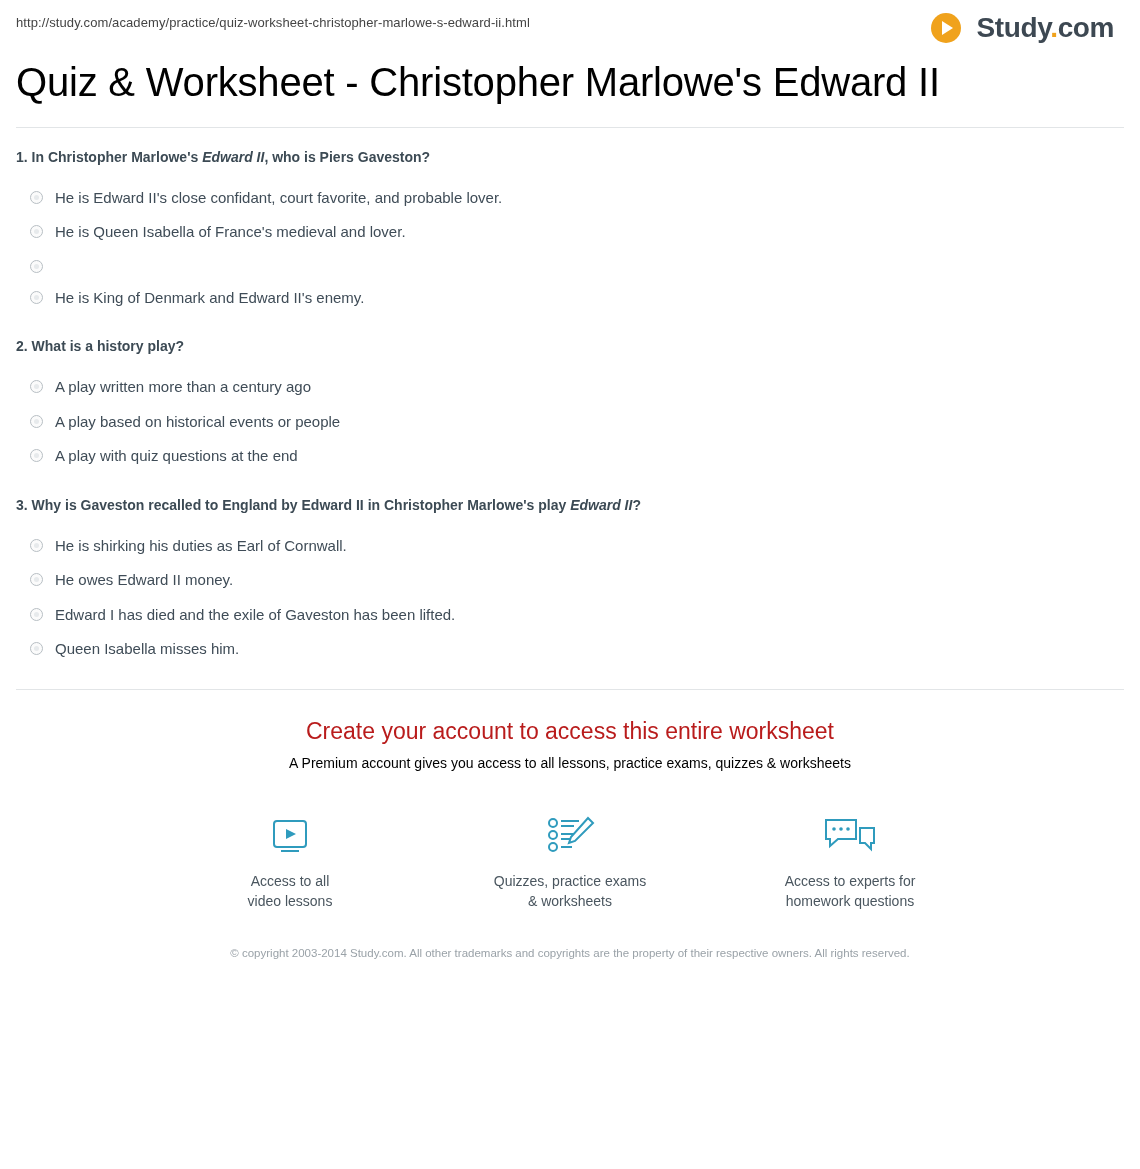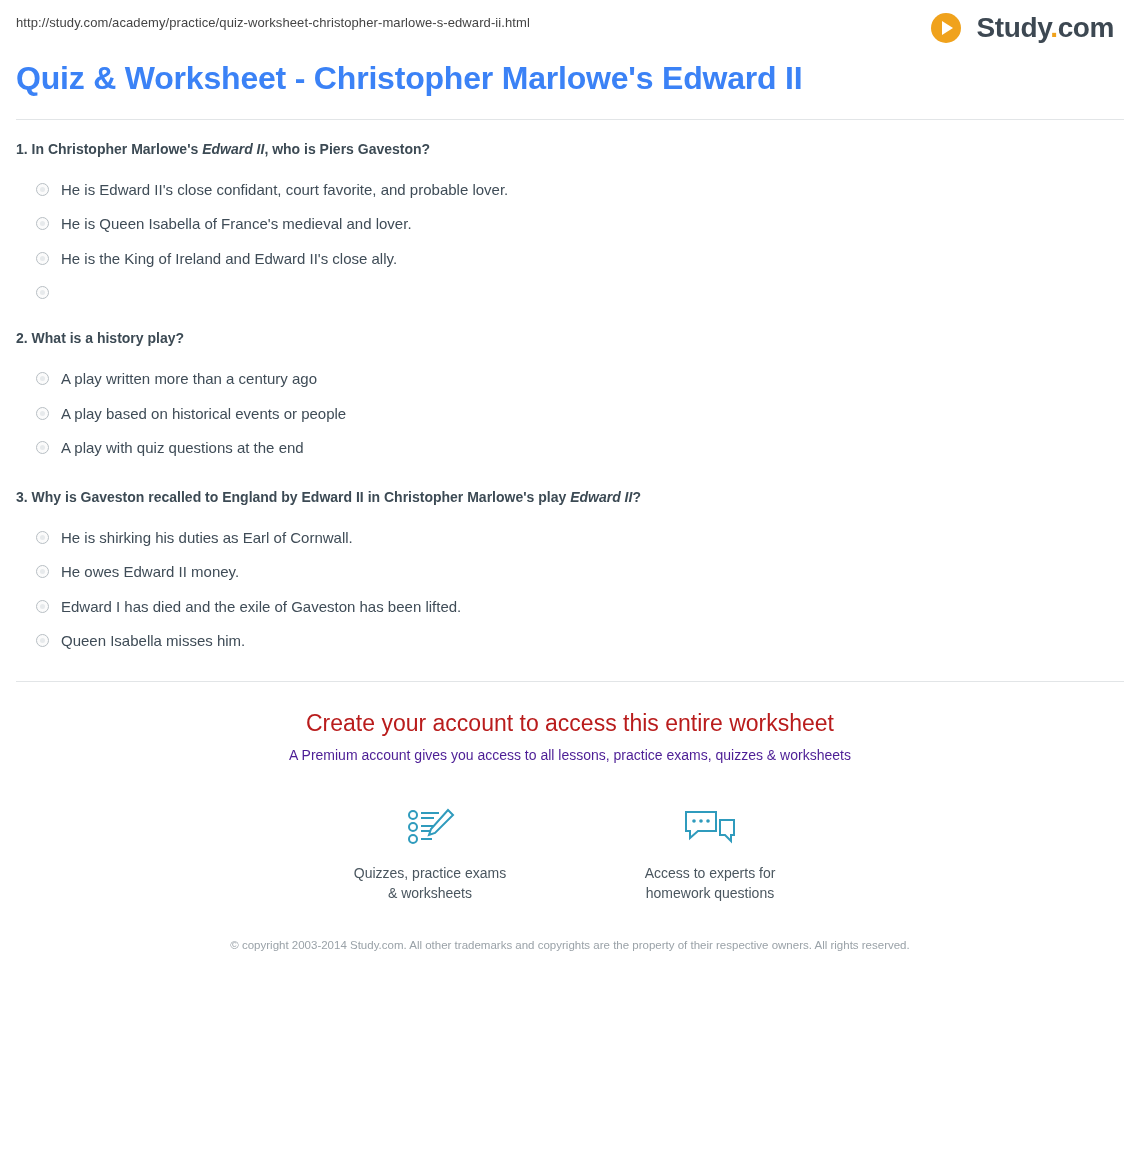--- a/index.html
+++ b/index.html
@@ -61,44 +61,44 @@
   }
   .logo-text {
     font-size: 28px;
     font-weight: bold;
     color: #3d4852;
     letter-spacing: -0.4px;
   }
   .logo-dot { color: #f0a21c; }
 
   h1.title {
-    font-size: 32px;
-    font-weight: bold;
-    color: #3b82f6;
+    font-size: 40px;
+    font-weight: normal;
+    color: #000000;
     margin: 14px 0 0 0;
     padding: 0 0 22px 0;
     letter-spacing: -0.2px;
   }
   .divider {
     border-top: 1px solid #e2e5e7;
     margin: 0 0 0 0;
   }
 
   
   .questions { padding-top: 20px; }
   .question { margin-bottom: 22px; }
   .q-text {
     font-size: 14px;
     font-weight: bold;
     color: #3c4a54;
     margin: 0 0 14px 0;
     line-height: 1.35;
   }
   .q-text em { font-style: italic; font-weight: bold; }
-  .answers { list-style: none; margin: 10px; padding: 0; }
+  .answers { list-style: none; margin: 4px; padding: 0; }
   .answer {
     display: flex;
     align-items: flex-start;
     padding: 7px 0 8px 10px;
     font-size: 15px;
     color: #3f4c57;
   }
   .radio {
     flex: 0 0 auto;
     width: 13px;
@@ -130,21 +130,21 @@
     padding-top: 28px;
   }
   .promo-head {
     font-size: 23px;
     color: #b91c1c;
     margin: 0 0 10px 0;
     font-weight: normal;
   }
   .promo-sub {
     font-size: 14px;
-    color: #4c1d95;
+    color: #000000;
     margin: 4px;
   }
   .features {
     display: flex;
     justify-content: center;
     gap: 120px;
     padding-top: 34px;
   }
   .feature {
     width: 160px;
@@ -197,24 +197,24 @@
         <li class="answer">
           <span class="radio"></span>
           <span class="answer-label">He is Edward II's close confidant, court favorite, and probable lover.</span>
         </li>
         <li class="answer">
           <span class="radio"></span>
           <span class="answer-label">He is Queen Isabella of France's medieval and lover.</span>
         </li>
         <li class="answer">
           <span class="radio"></span>
-          <span class="answer-label">He is the King of Ireland and Edward II's close ally.</span>
-        </li>
-        <li class="answer">
-          <span class="radio"></span>
+        </li>
+        <li class="answer">
+          <span class="radio"></span>
+          <span class="answer-label">He is King of Denmark and Edward II's enemy.</span>
         </li>
       </ul>
     </div>
 
     <div class="question">
       <p class="q-text">
         <span>2.</span>
         <span>What is a history play?</span><em></em><span></span>
       </p>
       <ul class="answers">
@@ -261,20 +261,31 @@
   </div>
 
   <div class="promo-divider"></div>
 
   <div class="promo">
     <div class="promo-head">Create your account to access this entire worksheet</div>
     <div class="promo-sub">A Premium account gives you access to all lessons, practice exams, quizzes &amp; worksheets</div>
 
     <div class="features">
 
+      <div class="feature">
+        <div class="feature-icon">
+          <svg width="46" height="40" viewBox="0 0 46 40" fill="none" stroke="#2f9bbd" stroke-width="2">
+            <rect x="7" y="6" width="32" height="26" rx="3"></rect>
+            <polygon points="19,14 29,19 19,24" fill="#2f9bbd" stroke="none"></polygon>
+            <line x1="14" y1="36" x2="32" y2="36"></line>
+          </svg>
+        </div>
+        <span class="feature-label">Access to all</span>
+        <span class="feature-label">video lessons</span>
+      </div>
 
       <div class="feature">
         <div class="feature-icon">
           <svg width="52" height="42" viewBox="0 0 52 42" fill="none" stroke="#2f9bbd" stroke-width="2">
             <circle cx="9" cy="9" r="4"></circle>
             <circle cx="9" cy="21" r="4"></circle>
             <circle cx="9" cy="33" r="4"></circle>
             <line x1="17" y1="7" x2="35" y2="7"></line>
             <line x1="17" y1="12" x2="30" y2="12"></line>
             <line x1="17" y1="20" x2="30" y2="20"></line>

